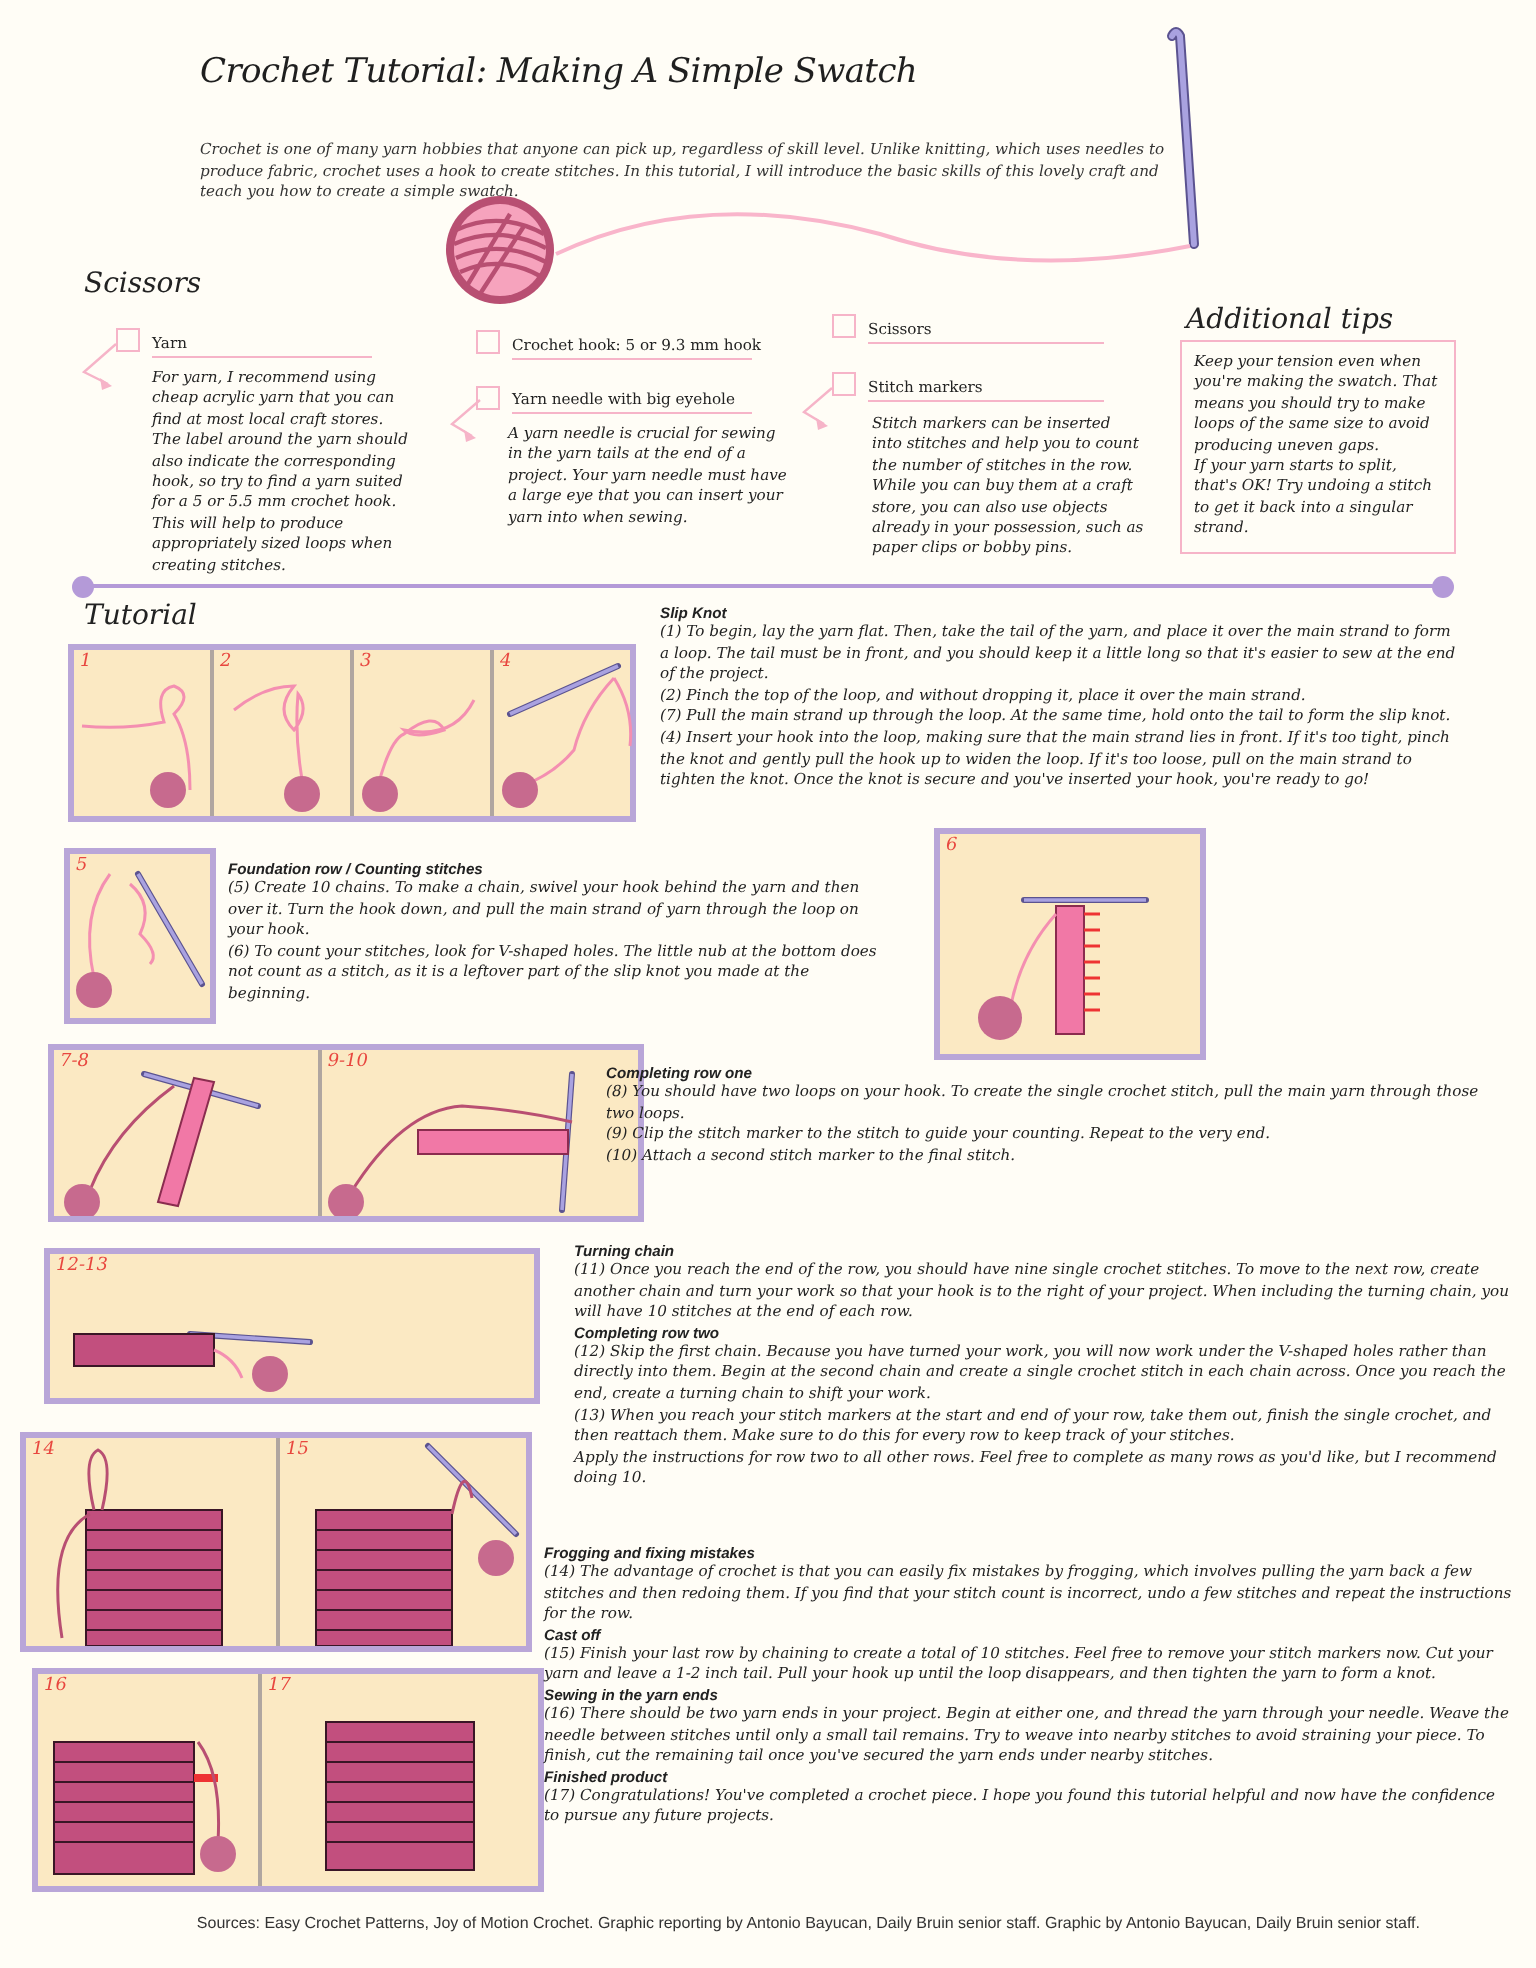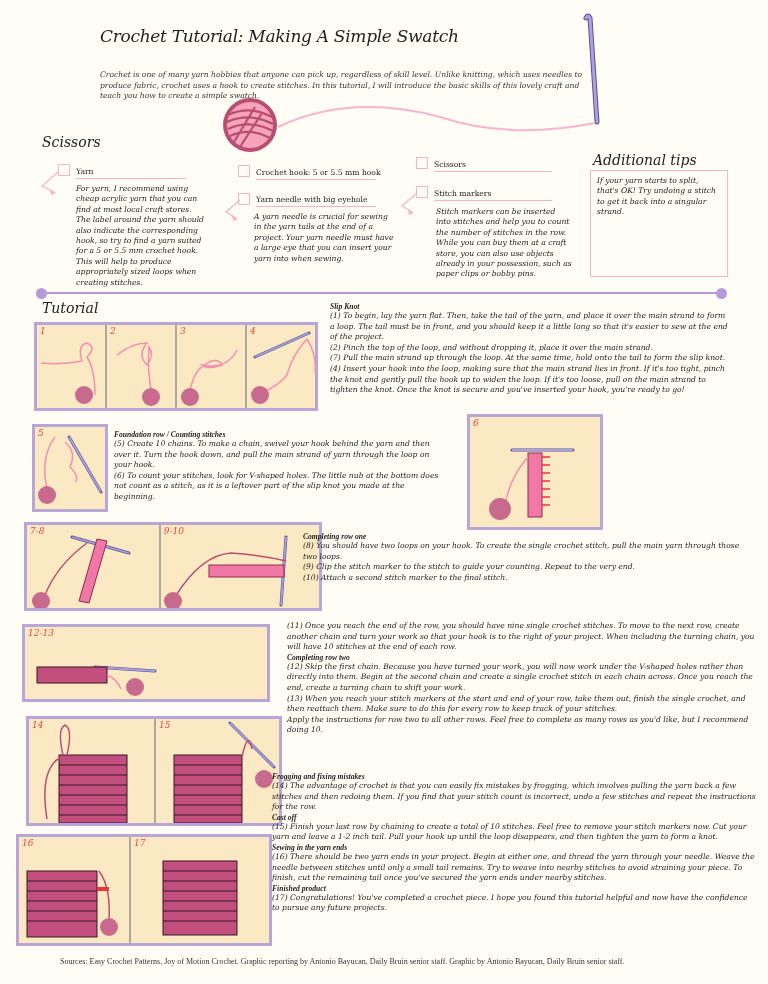--- a/index.html
+++ b/index.html
@@ -12,23 +12,23 @@
   .item-label { font-size: 7.6px; color: #222; border-bottom: 1.5px solid #f6b4c8; padding-bottom: 2px; white-space: nowrap; }
   .checkbox { width: 12px; height: 12px; border: 1.5px solid #f6b4c8; background: #fffdf6; }
   .desc { font-size: 7.6px; line-height: 10.4px; font-style: italic; color: #222; }
   .tipsbox { left: 590px; top: 170px; width: 138px; height: 107px; border: 1.5px solid #f6b4c8; padding: 5px 6px; font-size: 7.6px; line-height: 10.4px; font-style: italic; color: #222; }
   .divider { height: 2px; background: #b49ad8; }
   .dot { width: 11px; height: 11px; border-radius: 50%; background: #b49ad8; }
   .panelgroup { border: 3px solid #b9a6d8; background: #fbe9c3; display: flex; }
   .panel { position: relative; flex: 1; border-right: 2px solid #b0a6a0; }
   .panel:last-child { border-right: none; }
   .pnum { position: absolute; left: 3px; top: 1px; font-size: 9px; font-style: italic; color: #e8473f; }
-  .step-h { font-family: Liberation Serif, serif; font-weight: bold; font-style: italic; font-size: 7.6px; color: #222; }
+  .step-h { font-family: Liberation Sans, sans-serif; font-weight: bold; font-style: italic; font-size: 7.6px; color: #222; }
   .step-p { font-size: 7.6px; line-height: 10.6px; font-style: italic; color: #222; }
-  .sources { left: 60px; top: 956px; width: 650px; text-align: left; font-family: Liberation Serif, serif; font-size: 8px; line-height: 11px; color: #333; }
+  .sources { left: 60px; top: 956px; width: 650px; text-align: right; font-family: Liberation Sans, sans-serif; font-size: 8px; line-height: 11px; color: #333; }
   svg { display: block; }
 </style>
 </head>
 <body>
 
 <div class="abs title">Crochet Tutorial: Making A Simple Swatch</div>
 <div class="abs intro">Crochet is one of many yarn hobbies that anyone can pick up, regardless of skill level. Unlike knitting, which uses needles to produce fabric, crochet uses a hook to create stitches. In this tutorial, I will introduce the basic skills of this lovely craft and teach you how to create a simple swatch.</div>
 
 <svg class="abs" style="left:570px;top:12px" width="30" height="115">
   <path d="M16 6 Q18 2 20 6 L27 110" stroke="#5b5390" stroke-width="5" fill="none" stroke-linecap="round"></path>
@@ -46,21 +46,21 @@
 
 <div class="abs checkbox" style="left:58px;top:164px"></div>
 <div class="abs item-label" style="left:76px;top:167px;width:110px">Yarn</div>
 <svg class="abs" style="left:38px;top:170px" width="25" height="25">
     <path d="M20 2 L4 16 L16 22" stroke="#f6b4c8" stroke-width="1.2" fill="none"></path>
     <path d="M12 19 L18 23 L13 25Z" fill="#f6b4c8"></path>
   </svg>
 <div class="abs desc" style="left:76px;top:184px;width:130px">For yarn, I recommend using cheap acrylic yarn that you can find at most local craft stores. The label around the yarn should also indicate the corresponding hook, so try to find a yarn suited for a 5 or 5.5 mm crochet hook. This will help to produce appropriately sized loops when creating stitches.</div>
 
 <div class="abs checkbox" style="left:238px;top:165px"></div>
-<div class="abs item-label" style="left:256px;top:168px;width:120px">Crochet hook: 5 or 5.5 mm hook</div>
+<div class="abs item-label" style="left:256px;top:168px;width:120px">Crochet hook: 5 or 9.3 mm hook</div>
 
 <div class="abs checkbox" style="left:238px;top:193px"></div>
 <div class="abs item-label" style="left:256px;top:195px;width:120px">Yarn needle with big eyehole</div>
 <svg class="abs" style="left:222px;top:198px" width="25" height="25">
     <path d="M18 2 L4 14 L14 20" stroke="#f6b4c8" stroke-width="1.2" fill="none"></path>
     <path d="M10 17 L16 21 L11 23Z" fill="#f6b4c8"></path>
   </svg>
 <div class="abs desc" style="left:254px;top:212px;width:140px">A yarn needle is crucial for sewing in the yarn tails at the end of a project. Your yarn needle must have a large eye that you can insert your yarn into when sewing.</div>
 
 <div class="abs checkbox" style="left:416px;top:157px"></div>
@@ -69,20 +69,21 @@
 <div class="abs checkbox" style="left:416px;top:186px"></div>
 <div class="abs item-label" style="left:434px;top:189px;width:118px">Stitch markers</div>
 <svg class="abs" style="left:398px;top:192px" width="25" height="25">
     <path d="M18 2 L4 14 L14 20" stroke="#f6b4c8" stroke-width="1.2" fill="none"></path>
     <path d="M10 17 L16 21 L11 23Z" fill="#f6b4c8"></path>
   </svg>
 <div class="abs desc" style="left:436px;top:207px;width:136px">Stitch markers can be inserted into stitches and help you to count the number of stitches in the row. While you can buy them at a craft store, you can also use objects already in your possession, such as paper clips or bobby pins.</div>
 
 <div class="abs h2" style="left:593px;top:152px">Additional tips</div>
 <div class="abs tipsbox">
+  <div>Keep your tension even when you're making the swatch. That means you should try to make loops of the same size to avoid producing uneven gaps.</div>
   <div>If your yarn starts to split, that's OK! Try undoing a stitch to get it back into a singular strand.</div>
 </div>
 
 <div class="abs dot" style="left:36px;top:288px"></div>
 <div class="abs divider" style="left:42px;top:292px;width:680px"></div>
 <div class="abs dot" style="left:716px;top:288px"></div>
 
 <div class="abs h2" style="left:42px;top:300px">Tutorial</div>
 
 <div class="abs panelgroup" style="left:34px;top:322px;width:284px;height:89px">
@@ -200,21 +201,21 @@
     <svg width="135" height="72">
         <line x1="70" y1="40" x2="130" y2="44" stroke="#5b5390" stroke-width="3" stroke-linecap="round"></line>
         <line x1="70" y1="40" x2="130" y2="44" stroke="#a9a2e0" stroke-width="1.8"></line>
         <rect x="12" y="40" width="70" height="16" fill="#c24f7e" stroke="#3a1626" stroke-width="1"></rect>
         <path d="M82 48 Q92 52 96 62" stroke="#f48fb1" stroke-width="1.5" fill="none"></path>
         <circle cx="110" cy="60" r="9" fill="#c76a8e"></circle>
       </svg>
   </div>
 </div>
 
-<div class="abs panelgroup" style="left:26px;top:716px;width:256px;height:110px">
+<div class="abs panelgroup" style="left:10px;top:716px;width:256px;height:110px">
   <div class="panel">
       <span class="pnum">14</span>
     <svg width="125" height="104">
         <rect x="30" y="36" width="68" height="68" fill="#c24f7e" stroke="#3a1626" stroke-width="1"></rect>
         <g stroke="#3a1626" stroke-width="1">
           <line x1="30" y1="46" x2="98" y2="46"></line>
           <line x1="30" y1="56" x2="98" y2="56"></line>
           <line x1="30" y1="66" x2="98" y2="66"></line>
           <line x1="30" y1="76" x2="98" y2="76"></line>
           <line x1="30" y1="86" x2="98" y2="86"></line>
@@ -237,20 +238,21 @@
         </g>
         <line x1="74" y1="4" x2="118" y2="48" stroke="#5b5390" stroke-width="3" stroke-linecap="round"></line>
         <line x1="74" y1="4" x2="118" y2="48" stroke="#a9a2e0" stroke-width="1.8"></line>
         <path d="M86 38 Q92 10 96 30" stroke="#b84f72" stroke-width="1.5" fill="none"></path>
         <circle cx="108" cy="60" r="9" fill="#c76a8e"></circle>
       </svg>
   </div>
 </div>
 
 <div class="abs" style="left:287px;top:621px;width:470px">
+  <div class="step-h">Turning chain</div>
   <div class="step-p">(11) Once you reach the end of the row, you should have nine single crochet stitches. To move to the next row, create another chain and turn your work so that your hook is to the right of your project. When including the turning chain, you will have 10 stitches at the end of each row.</div>
   <div class="step-h">Completing row two</div>
   <div class="step-p">(12) Skip the first chain. Because you have turned your work, you will now work under the V-shaped holes rather than directly into them. Begin at the second chain and create a single crochet stitch in each chain across. Once you reach the end, create a turning chain to shift your work.</div>
   <div class="step-p">(13) When you reach your stitch markers at the start and end of your row, take them out, finish the single crochet, and then reattach them. Make sure to do this for every row to keep track of your stitches.</div>
   <div class="step-p">Apply the instructions for row two to all other rows. Feel free to complete as many rows as you'd like, but I recommend doing 10.</div>
 </div>
 
 <div class="abs panelgroup" style="left:16px;top:834px;width:256px;height:112px">
   <div class="panel" style="flex:1">
       <span class="pnum">16</span>

